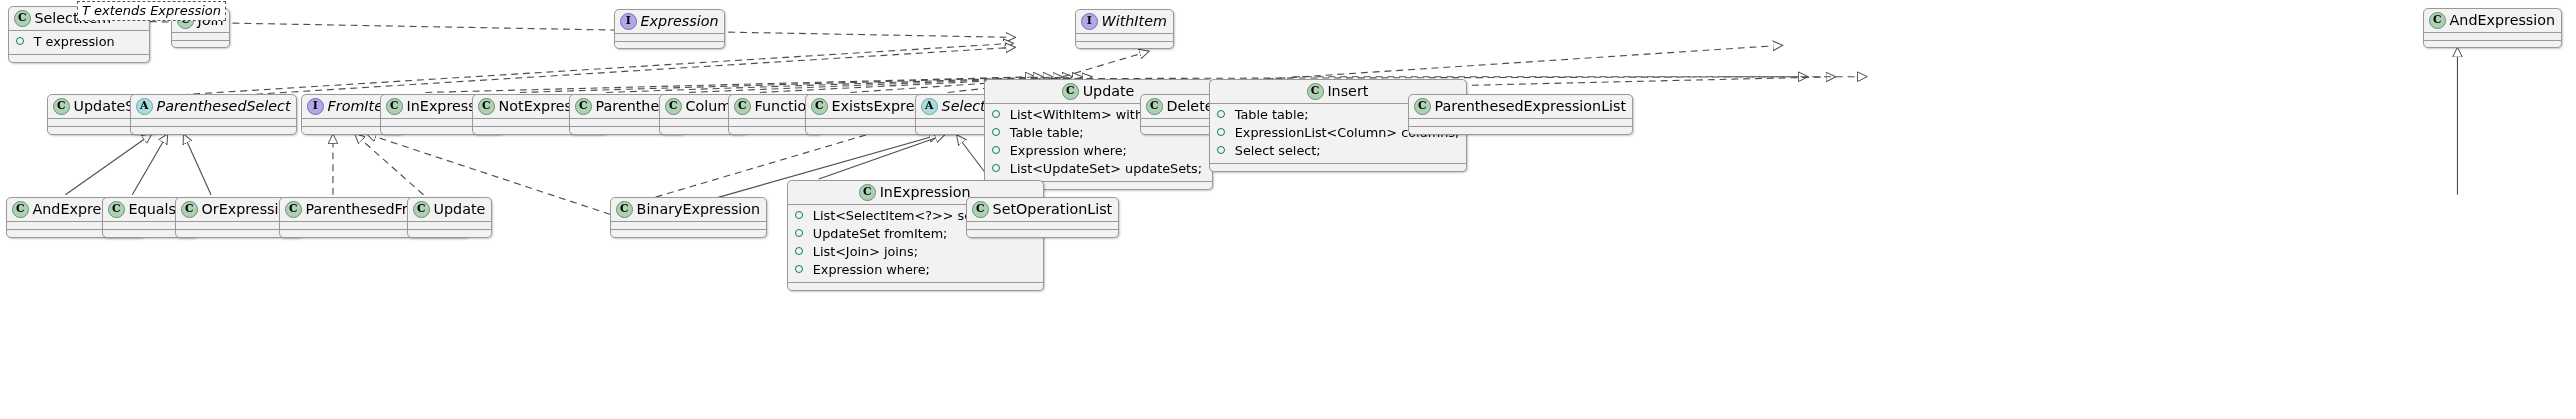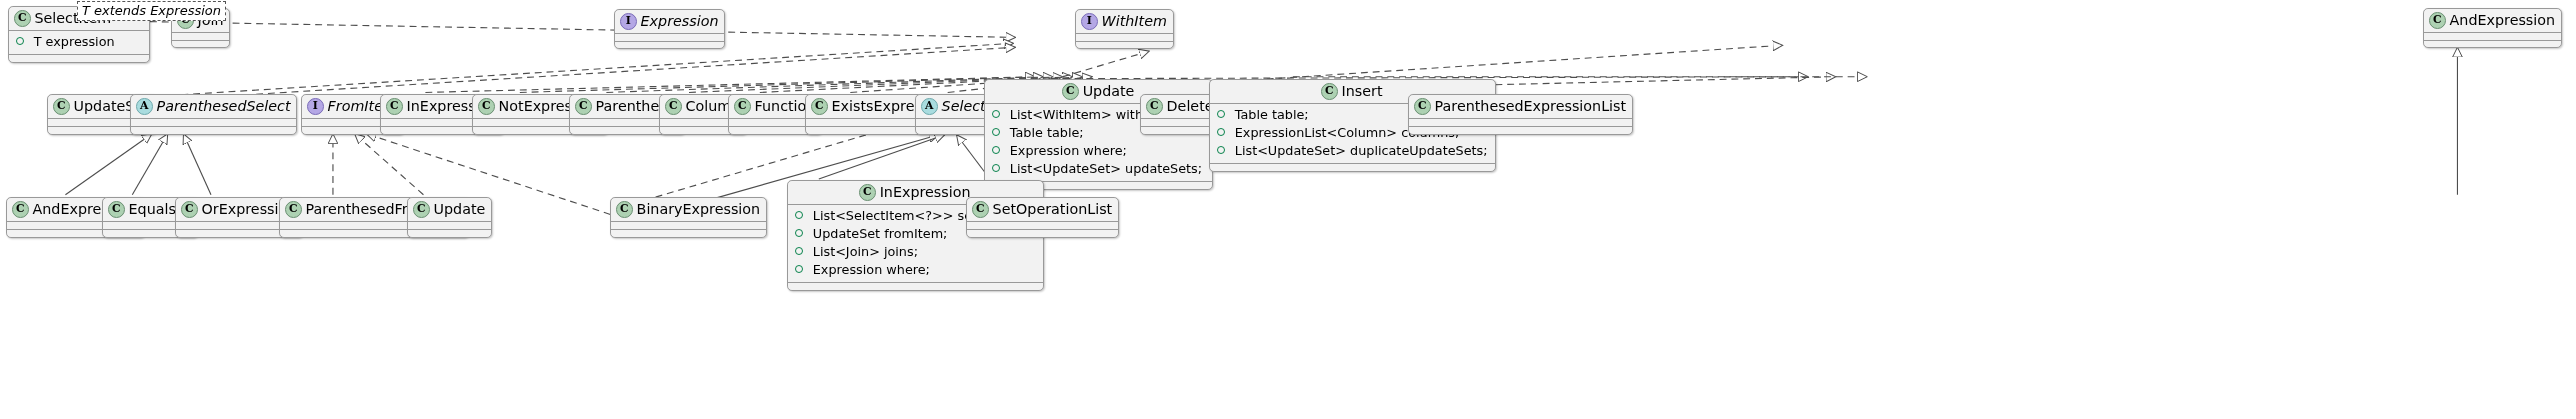--- a/index.html
+++ b/index.html
@@ -364,21 +364,21 @@
           <div class="attr-row">
             <span class="vis-dot"></span>
             <span>Table table;</span>
           </div>
           <div class="attr-row">
             <span class="vis-dot"></span>
             <span>ExpressionList&lt;Column&gt; columns;</span>
           </div>
           <div class="attr-row">
             <span class="vis-dot"></span>
-            <span>List&lt;UpdateSet&gt; duplicateUpdateSets;</span>
+            <span>Select select;</span>
           </div>
         </div>
         <div class="sep"></div>
         <div class="empty-band"></div>
       </div>
       <div class="node" style="left: 1408px; top: 94px; min-width: 133px;">
         <div class="node-title left">
           <span class="stereo c">C</span>
           <span class="title-text">ParenthesedExpressionList</span>
         </div>

